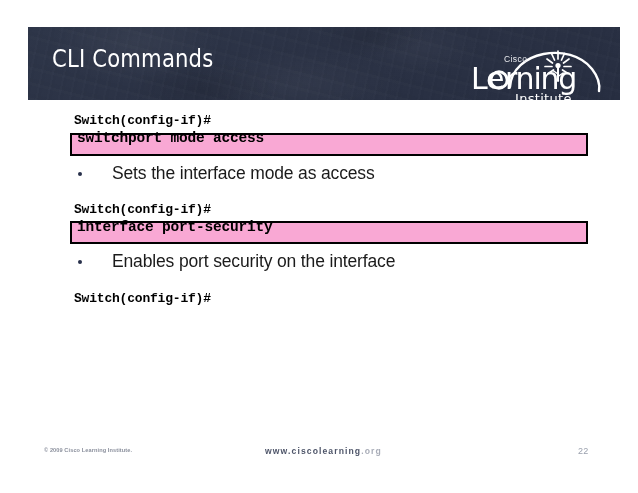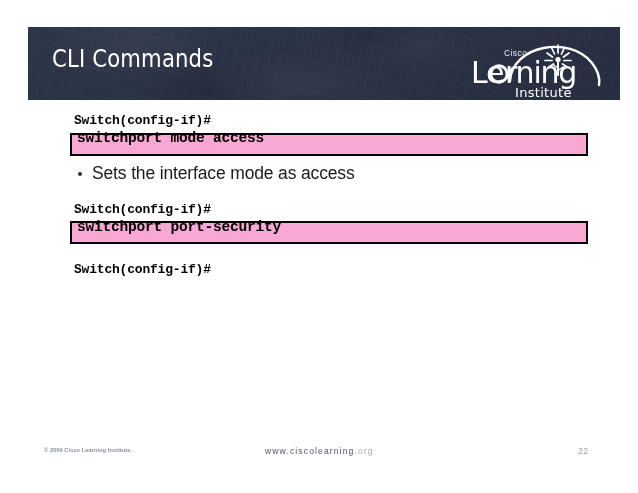--- a/index.html
+++ b/index.html
@@ -63,21 +63,21 @@
     font-stretch: condensed;
     white-space: nowrap;
     transform: scaleX(0.94);
     transform-origin: left center;
   }
 
   
   .logo {
     position: absolute;
     right: 10px;
-    top: 2px;
+    top: 8px;
     width: 152px;
     height: 70px;
   }
   .logo svg { display: block; }
 
   
   .content {
     position: absolute;
     left: 70px;
     top: 112px;
@@ -135,20 +135,21 @@
     margin-top: 9px;
     margin-right: 10px;
   }
   .bullet-text {
     font-family: "Liberation Sans", sans-serif;
     font-size: 17.5px;
     color: #1b1b1b;
     line-height: 1.22;
     letter-spacing: -0.15px;
     max-width: 490px;
+    margin-left: 20px;
   }
 
   
   .footer {
     position: absolute;
     left: 0;
     top: 446px;
     width: 638px;
     height: 16px;
   }
@@ -161,21 +162,21 @@
     color: #8a8f9c;
     letter-spacing: 0.1px;
     white-space: nowrap;
     font-family: "Liberation Sans", sans-serif;
   }
   .footer-url {
     position: absolute;
     left: 265px;
     top: 0px;
     font-size: 8.6px;
-    font-weight: normal;
+    font-weight: bold;
     letter-spacing: 1.1px;
     white-space: nowrap;
     font-family: "Liberation Sans", sans-serif;
   }
   .footer-url .u-dark { color: #4e5569; }
   .footer-url .u-light { color: #a9adb8; }
   .footer-page {
     position: absolute;
     left: 578px;
     top: 0px;
@@ -236,21 +237,25 @@
       </div>
       <div class="bullet-row">
         <span class="bullet-dot"></span>
         <span class="bullet-text">Sets the interface mode as access</span>
       </div>
     </div>
 
     <div class="cmd-group">
       <div class="prompt">Switch(config-if)#</div>
       <div class="cmd-box">
-        <span class="cmd-text">switchport port-security</span>
+        <span class="cmd-text">interface port-security</span>
+      </div>
+      <div class="bullet-row">
+        <span class="bullet-dot"></span>
+        <span class="bullet-text">Enables port security on the interface</span>
       </div>
     </div>
 
     <div class="cmd-group">
       <div class="prompt">Switch(config-if)#</div>
     </div>
 
   </div>
 
   <div class="footer">

